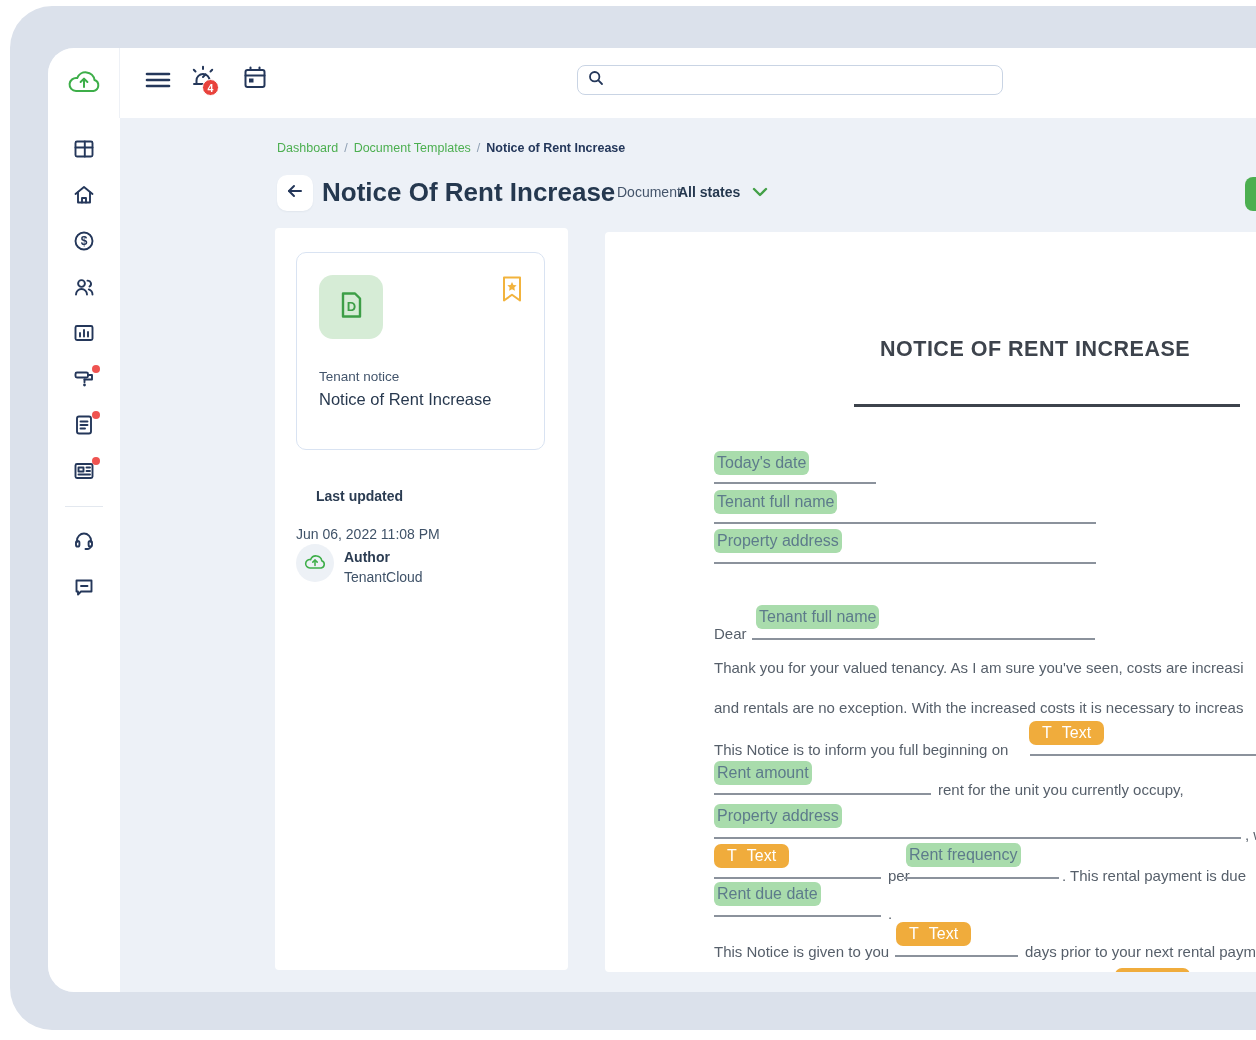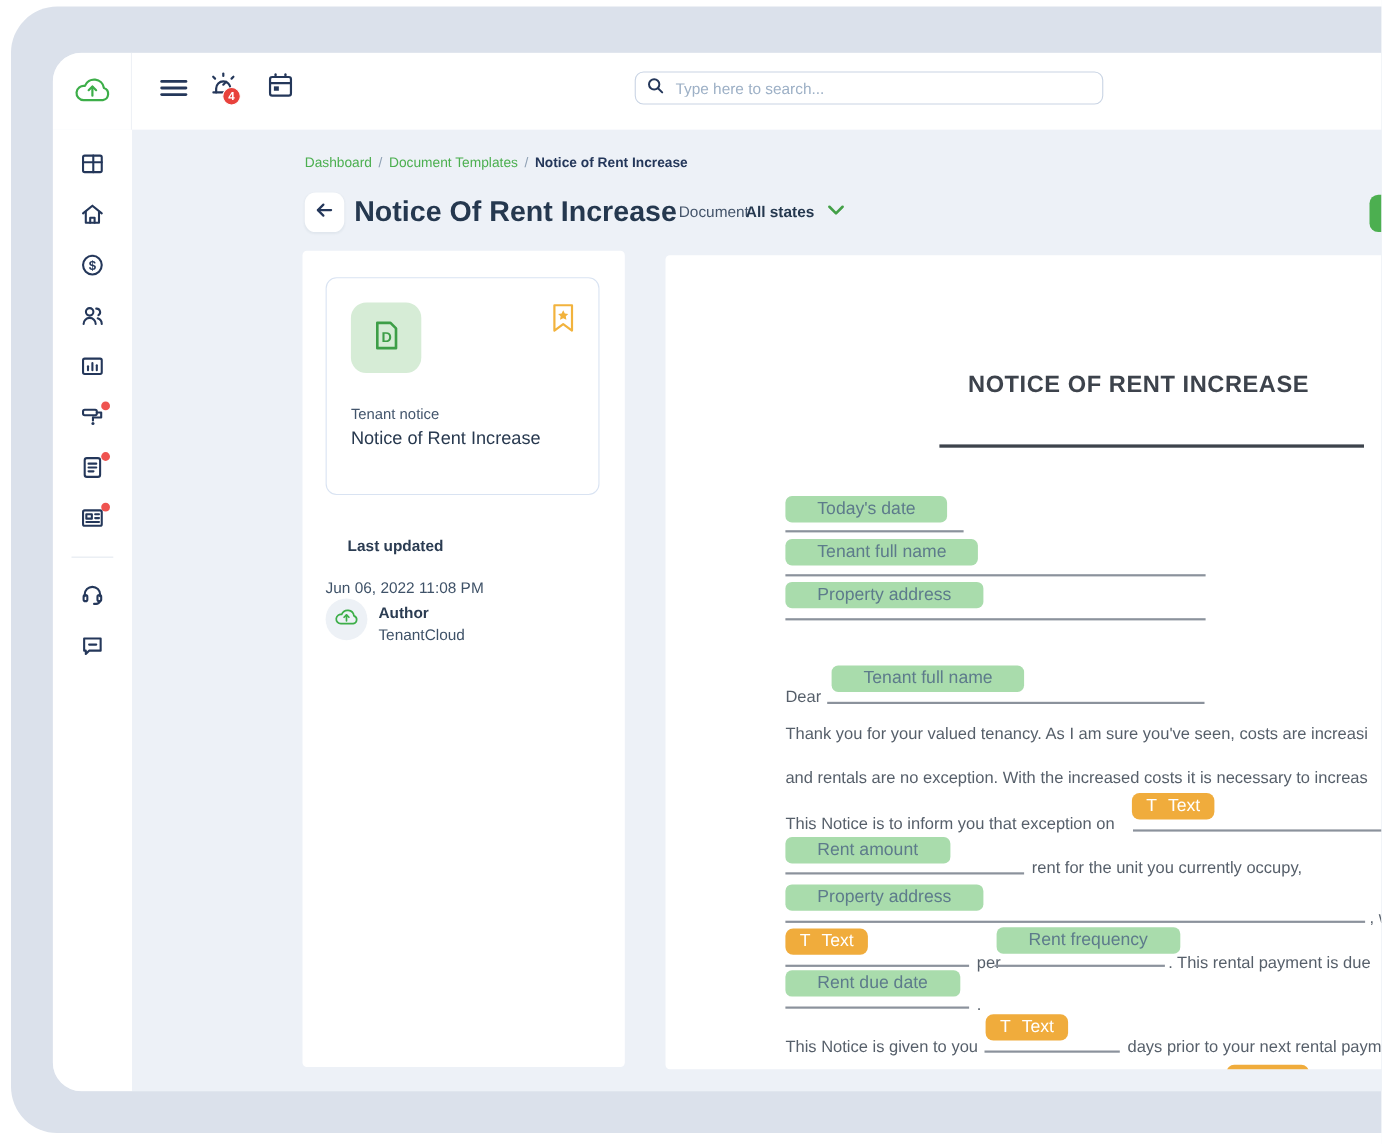--- a/index.html
+++ b/index.html
@@ -59,21 +59,21 @@
   .author-avatar{position:absolute;left:21px;top:316px;width:38px;height:38px;border-radius:50%;
     background:#edf1f6;display:flex;align-items:center;justify-content:center;}
   .author-label{position:absolute;left:69px;top:321px;font-size:14px;font-weight:bold;color:#2b3c52;}
   .author-name{position:absolute;left:69px;top:341px;font-size:14px;color:#3f5268;}
 
   .doc-panel{position:absolute;left:485px;top:114px;right:0;height:740px;background:#fff;
     border-radius:4px 0 0 4px;overflow:hidden;}
   .doc-title{position:absolute;left:275px;top:105px;font-size:21.5px;font-weight:bold;
     letter-spacing:.5px;color:#3d434c;white-space:nowrap;}
   .title-divider{position:absolute;left:249px;top:172px;width:386px;height:3px;background:#3d434c;}
-  .chip-g{position:absolute;display:inline-block;padding:3px 29px;background:#a9dcac;border-radius:6px;
+  .chip-g{position:absolute;display:inline-block;padding:3px 3px;background:#a9dcac;border-radius:6px;
     font-size:16px;color:#5d7b8b;white-space:nowrap;cursor:pointer;}
   .chip-y{position:absolute;display:inline-flex;align-items:center;gap:10px;padding:3px 13px;background:#f0ac3c;
     border-radius:7px;font-size:16px;color:#fff;white-space:nowrap;cursor:pointer;}
   .chip-y .t-ic{font-size:16px;font-weight:400;}
   .uline{position:absolute;height:1.5px;background:#8b929c;}
   .dtext{position:absolute;font-size:15px;color:#565f6a;white-space:nowrap;}
 </style>
 </head>
 <body>
 
@@ -123,21 +123,20 @@
         </svg>
       </span>
     </div>
     <div class="search-box">
       <span>
         <svg width="16" height="16" viewBox="0 0 16 16" fill="none" stroke="#24375a" stroke-width="1.8" stroke-linecap="round">
           <circle cx="6.7" cy="6.7" r="4.7"></circle>
             <path d="M10.4 10.4 L14 14"></path>
         </svg>
       </span>
-      <input type="text" placeholder="Type here to search..." style="">
     </div>
   </div>
 
   <div class="side-col">
     <div class="nav-it">
       <span>
         <svg width="24" height="24" viewBox="0 0 24 24">
             <rect x="3.5" y="4.5" width="17" height="15" rx="1.5"></rect>
             <path d="M3.5 10.5 h17"></path>
             <path d="M12.8 4.5 v15"></path>
@@ -311,21 +310,21 @@
       <span class="chip-g" style="left:109px;top:297px">Property address</span>
       <span class="uline" style="left:109px;top:330px;width:382px"></span>
 
       <span class="dtext" style="left:109px;top:393px">Dear</span>
       <span class="chip-g" style="left:151px;top:373px">Tenant full name</span>
       <span class="uline" style="left:147px;top:406px;width:343px"></span>
 
       <span class="dtext" style="left:109px;top:427px">Thank you for your valued tenancy. As I am sure you've seen, costs are increasi</span>
       <span class="dtext" style="left:109px;top:467px">and rentals are no exception. With the increased costs it is necessary to increas</span>
 
-      <span class="dtext" style="left:109px;top:509px">This Notice is to inform you that exception on</span>
+      <span class="dtext" style="left:109px;top:509px">This Notice is to inform you full beginning on</span>
       <span class="chip-y" style="left:424px;top:489px">
           <span class="t-ic">T</span>
           <span>Text</span>
         </span>
       <span class="uline" style="left:425px;top:522px;width:230px"></span>
 
       <span class="chip-g" style="left:109px;top:529px">Rent amount</span>
       <span class="uline" style="left:109px;top:561px;width:217px"></span>
       <span class="dtext" style="left:333px;top:549px">rent for the unit you currently occupy,</span>
 

